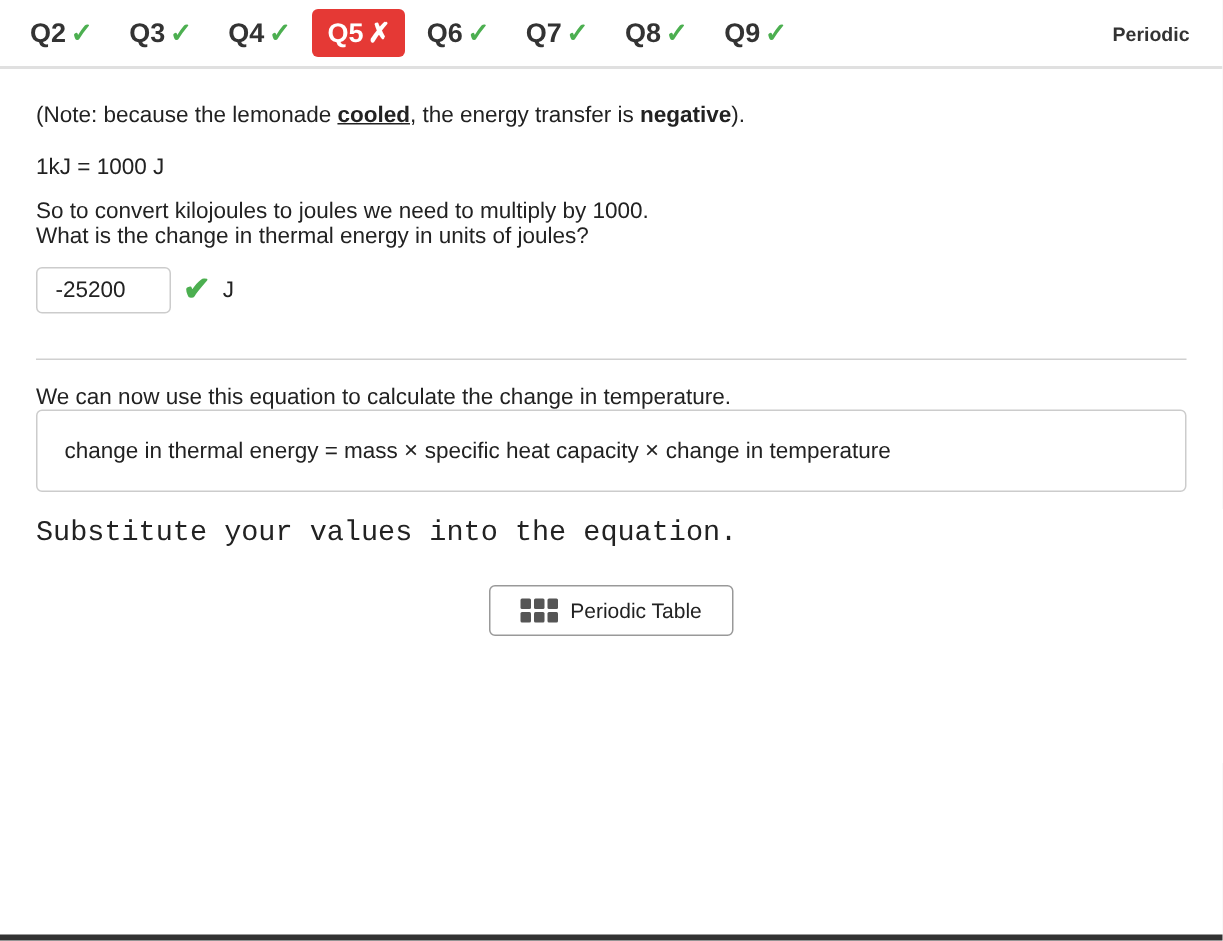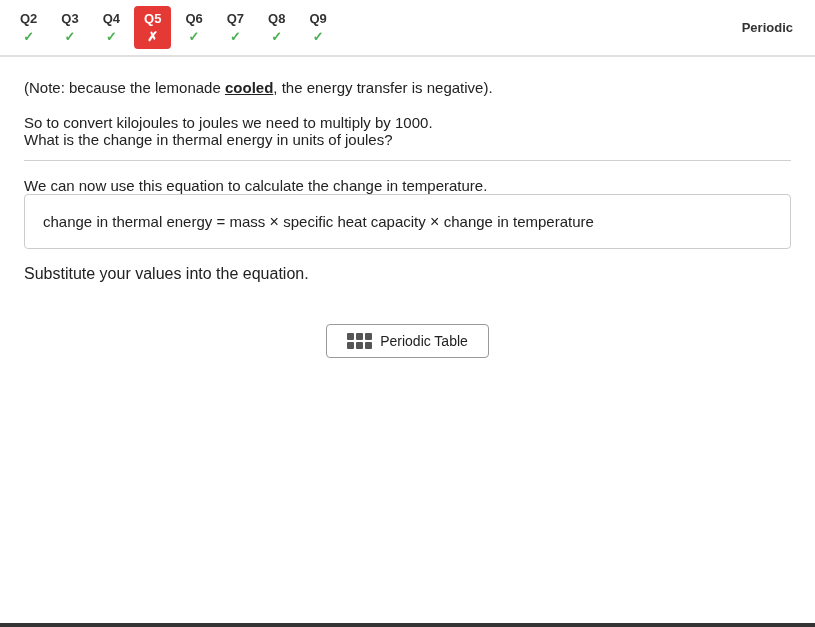--- a/index.html
+++ b/index.html
@@ -20,27 +20,26 @@
       padding: 6px 10px;
       gap: 4px;
     }
 
     .nav-btn {
       display: flex;
       align-items: center;
       gap: 3px;
       padding: 5px 10px;
       border-radius: 4px;
-      font-size: 13px;
+      font-size: 18px;
       font-weight: 600;
       cursor: pointer;
       border: none;
       background: transparent;
       color: #333;
-      flex-direction: column;
     }
 
     .nav-btn .check-icon {
       color: #4caf50;
       font-weight: bold;
     }
 
     .nav-btn .cross-icon {
       color: #e53935;
       font-weight: bold;
@@ -80,21 +79,21 @@
       margin-bottom: 14px;
       line-height: 1.5;
     }
 
     .note-text .underline-bold {
       text-decoration: underline;
       font-weight: bold;
     }
 
     .note-text .bold {
-      font-weight: normal;
+      font-weight: bold;
     }
 
     .kj-text {
       font-size: 15px;
       color: #222;
       margin-bottom: 12px;
     }
 
     .convert-text {
       font-size: 15px;
@@ -163,23 +162,24 @@
       background: #fff;
       margin-bottom: 16px;
       line-height: 1.6;
     }
 
     .equation-box .times {
       font-size: 16px;
     }
 
     .substitute-text {
-      font-size: 16px;
-      color: #222;
-      margin-bottom: 41px;
+      font-size: 19px;
+      color: #222;
+      margin-bottom: 24px;
+      font-family: Liberation Mono, monospace;
     }
 
     .periodic-table-btn-container {
       display: flex;
       justify-content: center;
       margin-top: 10px;
     }
 
     .periodic-table-btn {
       border: 1.5px solid #999;
@@ -265,25 +265,31 @@
 
   <button class="results-btn">Periodic</button>
 </div>
 
 <div class="main-content">
 
   <p class="note-text">
     <span>(Note: because the lemonade </span><span class="underline-bold">cooled</span><span>, the energy transfer is </span><span class="bold">negative</span><span>).</span>
   </p>
 
+  <p class="kj-text">1kJ = 1000 J</p>
 
   <p class="convert-text">So to convert kilojoules to joules we need to multiply by 1000.</p>
 
   <p class="question-text">What is the change in thermal energy in units of joules?</p>
 
+  <div class="answer-row">
+    <div class="answer-box">-25200</div>
+    <span class="answer-check">✔</span>
+    <span class="answer-unit">J</span>
+  </div>
 
   <hr class="divider">
 
 
   <p class="step-text">We can now use this equation to calculate the change in temperature.</p>
 
   <div class="equation-box">
     <span>change in thermal energy</span>
     <span> = </span>
     <span>mass</span>

